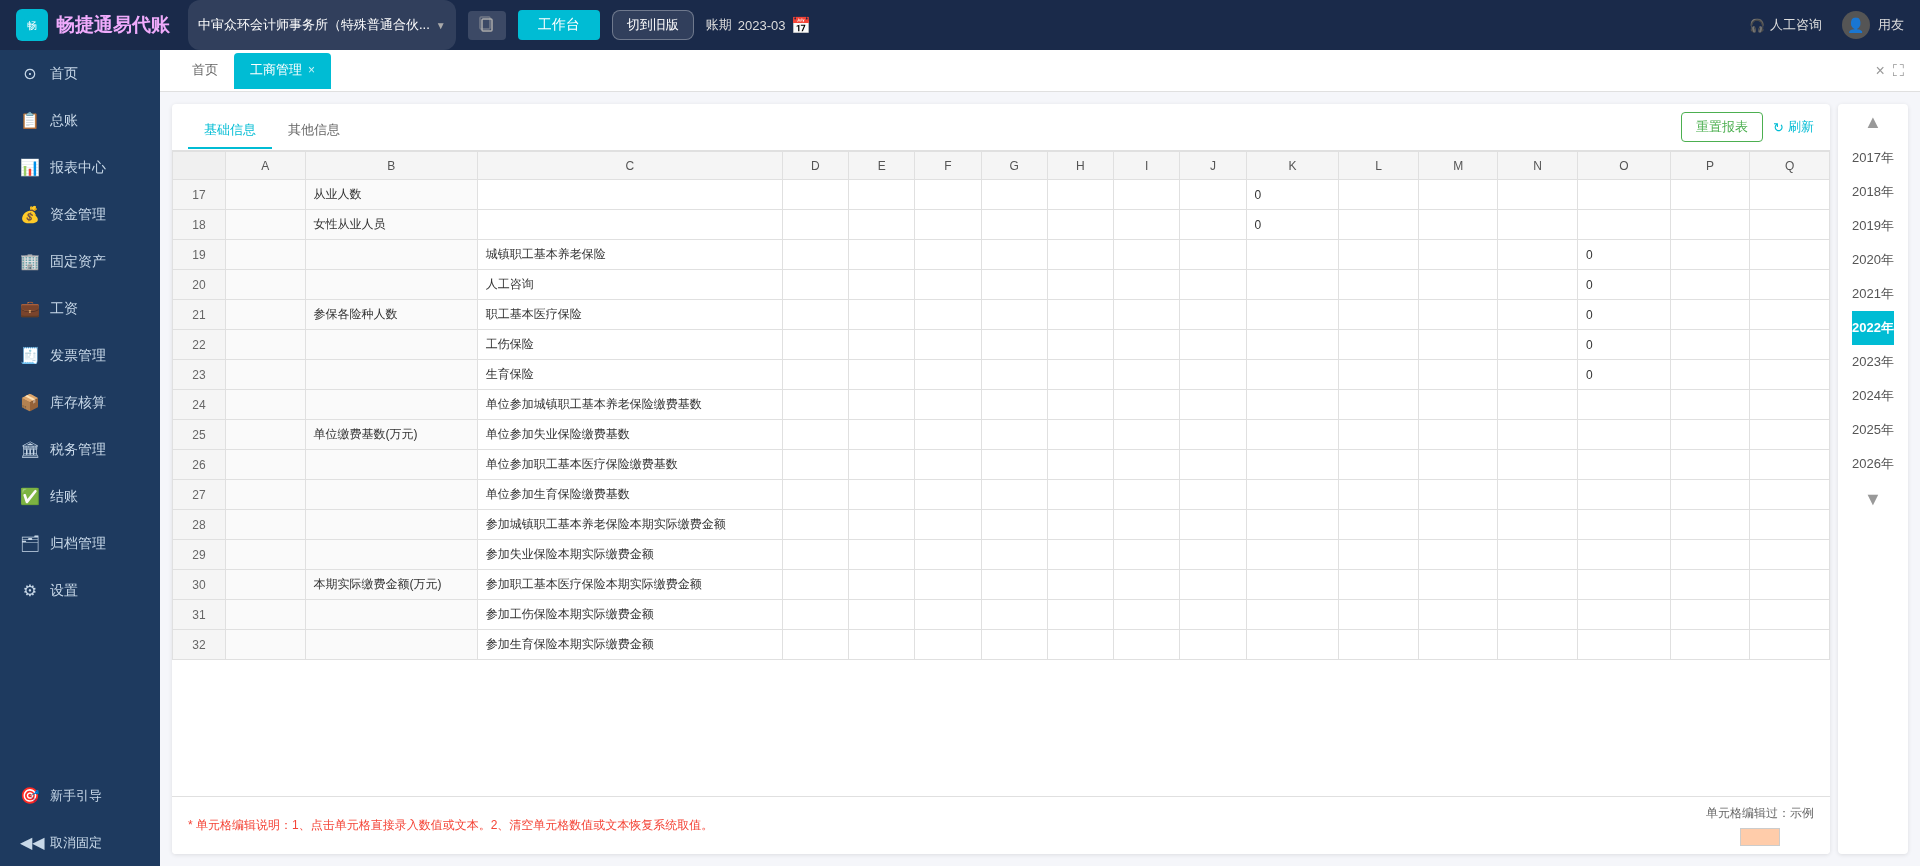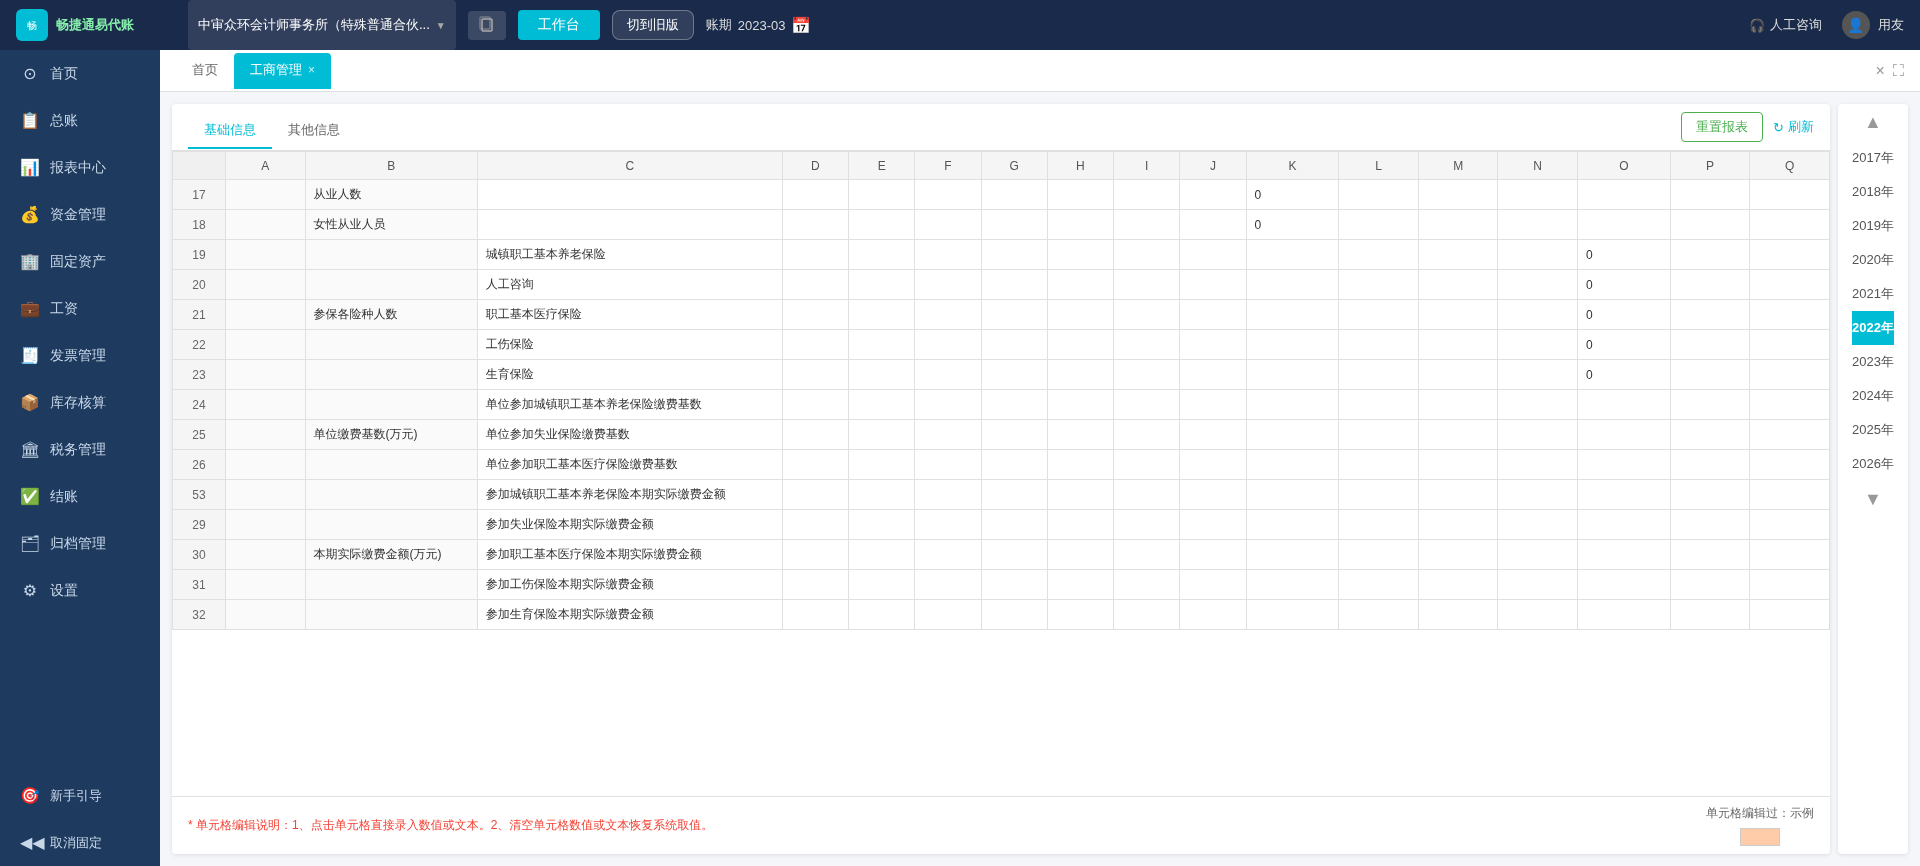--- a/index.html
+++ b/index.html
@@ -5,22 +5,22 @@
     * { box-sizing: border-box; margin: 0; padding: 0; }
     body { font-family: 'Microsoft YaHei', 'PingFang SC', sans-serif; font-size: 13px; background: #f0f2f5; color: #333; overflow: hidden; }
 
     
     .top-header {
       display: flex; align-items: center; height: 50px;
       background: #1a2a4a; color: #fff; padding: 0 16px; gap: 12px;
     }
     .logo-area { display: flex; align-items: center; gap: 8px; min-width: 160px; }
     .logo-icon { width: 32px; height: 32px; background: #00bcd4; border-radius: 6px; display: flex; align-items: center; justify-content: center; font-size: 16px; color: #fff; }
-    .logo-text { font-size: 13px; font-weight: bold; color: #86efac; }
-    .company-selector { display: flex; align-items: center; gap: 6px; background: rgba(255,255,255,0.1); border-radius: 4px; padding: 16px 10px; cursor: pointer; font-size: 13px; color: #fff; }
+    .logo-text { font-size: 19px; font-weight: bold; color: #f0abfc; }
+    .company-selector { display: flex; align-items: center; gap: 6px; background: rgba(255,255,255,0.1); border-radius: 12px; padding: 16px 10px; cursor: pointer; font-size: 13px; color: #fff; }
     .company-selector .arrow { font-size: 10px; color: #aaa; }
     .copy-btn { background: rgba(255,255,255,0.15); border: none; color: #fff; padding: 4px 10px; border-radius: 4px; cursor: pointer; font-size: 13px; }
     .workbench-btn { background: #00bcd4; border: none; color: #fff; padding: 6px 20px; border-radius: 4px; cursor: pointer; font-size: 14px; }
     .switch-btn { background: rgba(255,255,255,0.1); border: 1px solid rgba(255,255,255,0.3); color: #fff; padding: 5px 14px; border-radius: 8px; cursor: pointer; font-size: 13px; }
     .period-area { display: flex; align-items: center; gap: 6px; font-size: 13px; color: #ddd; }
     .cal-icon { font-size: 16px; }
     .spacer { flex: 1; }
     .header-right { display: flex; align-items: center; gap: 20px; }
     .service-btn { display: flex; align-items: center; gap: 4px; color: #ddd; cursor: pointer; font-size: 13px; }
     .user-area { display: flex; align-items: center; gap: 8px; color: #ddd; cursor: pointer; font-size: 13px; }
@@ -453,21 +453,41 @@
                   <td></td>
                   <td></td>
                   <td></td>
                   <td></td>
                   <td></td>
                   <td></td>
                   <td></td>
                   <td></td>
                 </tr>
                 <tr>
-                  <td class="row-num">53</td>
+                  <td class="row-num">27</td>
+                  <td class="col-a"></td>
+                  <td class="col-b"></td>
+                  <td>单位参加生育保险缴费基数</td>
+                  <td></td>
+                  <td></td>
+                  <td></td>
+                  <td></td>
+                  <td></td>
+                  <td></td>
+                  <td></td>
+                  <td></td>
+                  <td></td>
+                  <td></td>
+                  <td></td>
+                  <td></td>
+                  <td></td>
+                  <td></td>
+                </tr>
+                <tr>
+                  <td class="row-num">28</td>
                   <td class="col-a"></td>
                   <td class="col-b"></td>
                   <td>参加城镇职工基本养老保险本期实际缴费金额</td>
                   <td></td>
                   <td></td>
                   <td></td>
                   <td></td>
                   <td></td>
                   <td></td>
                   <td></td>

